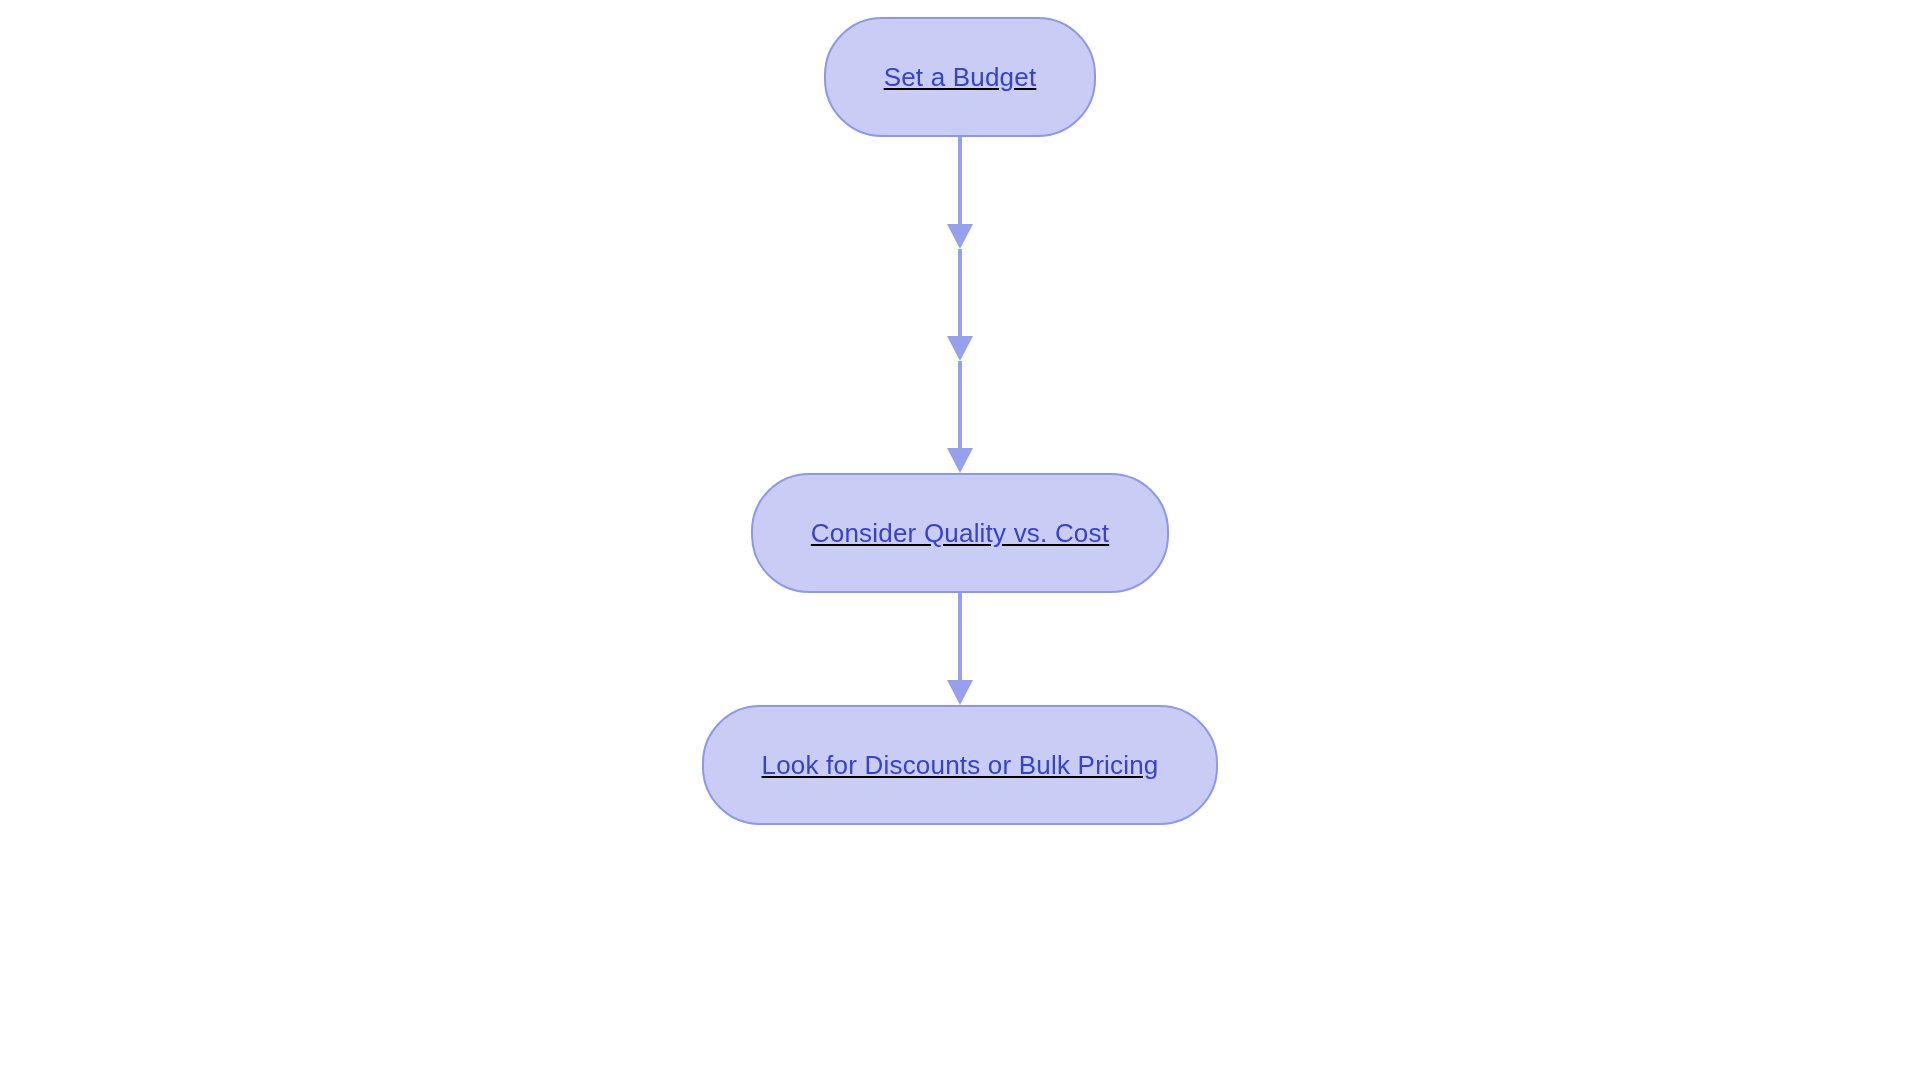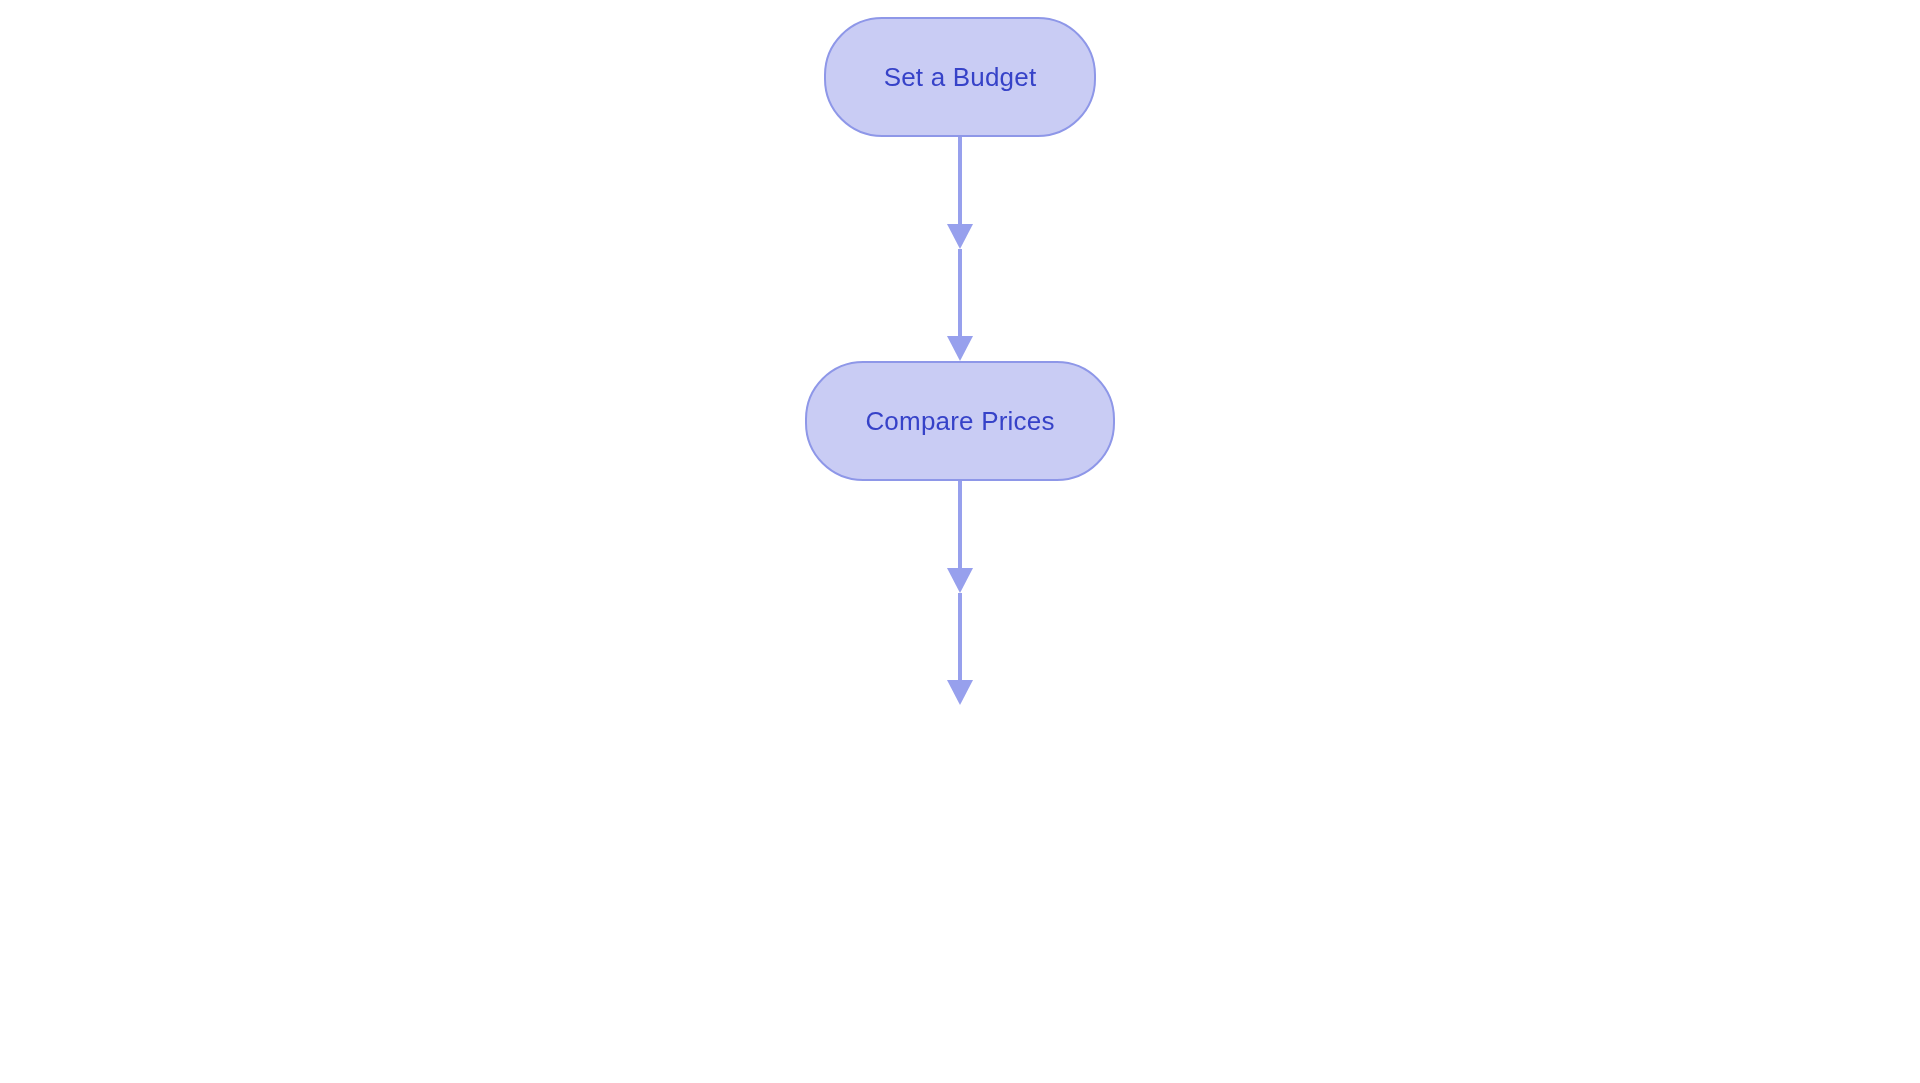--- a/index.html
+++ b/index.html
@@ -14,20 +14,21 @@
     font-family: "Liberation Sans", sans-serif;
   }
   .flowchart {
     box-sizing: border-box;
     width: 1920px;
     height: 1083px;
     padding-top: 17px;
     display: flex;
     flex-direction: column;
     align-items: center;
+    text-decoration: underline;
   }
   .flow-node {
     box-sizing: border-box;
     height: 120px;
     padding: 0 58px;
     border: 2px solid #8e97e8;
     border-radius: 58px;
     background: #c9ccf4;
     display: flex;
     align-items: center;
@@ -61,29 +62,32 @@
     <line x1="14" y1="0" x2="14" y2="90" stroke="#97a0ed" stroke-width="4"></line>
     <polygon points="1,87 27,87 14,112" fill="#97a0ed"></polygon>
   </svg>
 
 
   <svg class="flow-arrow" viewBox="0 0 28 112" aria-hidden="true">
     <line x1="14" y1="0" x2="14" y2="90" stroke="#97a0ed" stroke-width="4"></line>
     <polygon points="1,87 27,87 14,112" fill="#97a0ed"></polygon>
   </svg>
 
+
+  <svg class="flow-arrow" viewBox="0 0 28 112" aria-hidden="true">
+    <line x1="14" y1="0" x2="14" y2="90" stroke="#97a0ed" stroke-width="4"></line>
+    <polygon points="1,87 27,87 14,112" fill="#97a0ed"></polygon>
+  </svg>
+
   <div class="flow-node">
-    <span class="node-label">Compare Prices</span>
+    <span class="node-label">Consider Quality vs. Cost</span>
   </div>
 
   <svg class="flow-arrow" viewBox="0 0 28 112" aria-hidden="true">
     <line x1="14" y1="0" x2="14" y2="90" stroke="#97a0ed" stroke-width="4"></line>
     <polygon points="1,87 27,87 14,112" fill="#97a0ed"></polygon>
   </svg>
 
-
-  <svg class="flow-arrow" viewBox="0 0 28 112" aria-hidden="true">
-    <line x1="14" y1="0" x2="14" y2="90" stroke="#97a0ed" stroke-width="4"></line>
-    <polygon points="1,87 27,87 14,112" fill="#97a0ed"></polygon>
-  </svg>
-
+  <div class="flow-node">
+    <span class="node-label">Look for Discounts or Bulk Pricing</span>
+  </div>
 
 </div>
 
 </body></html>

